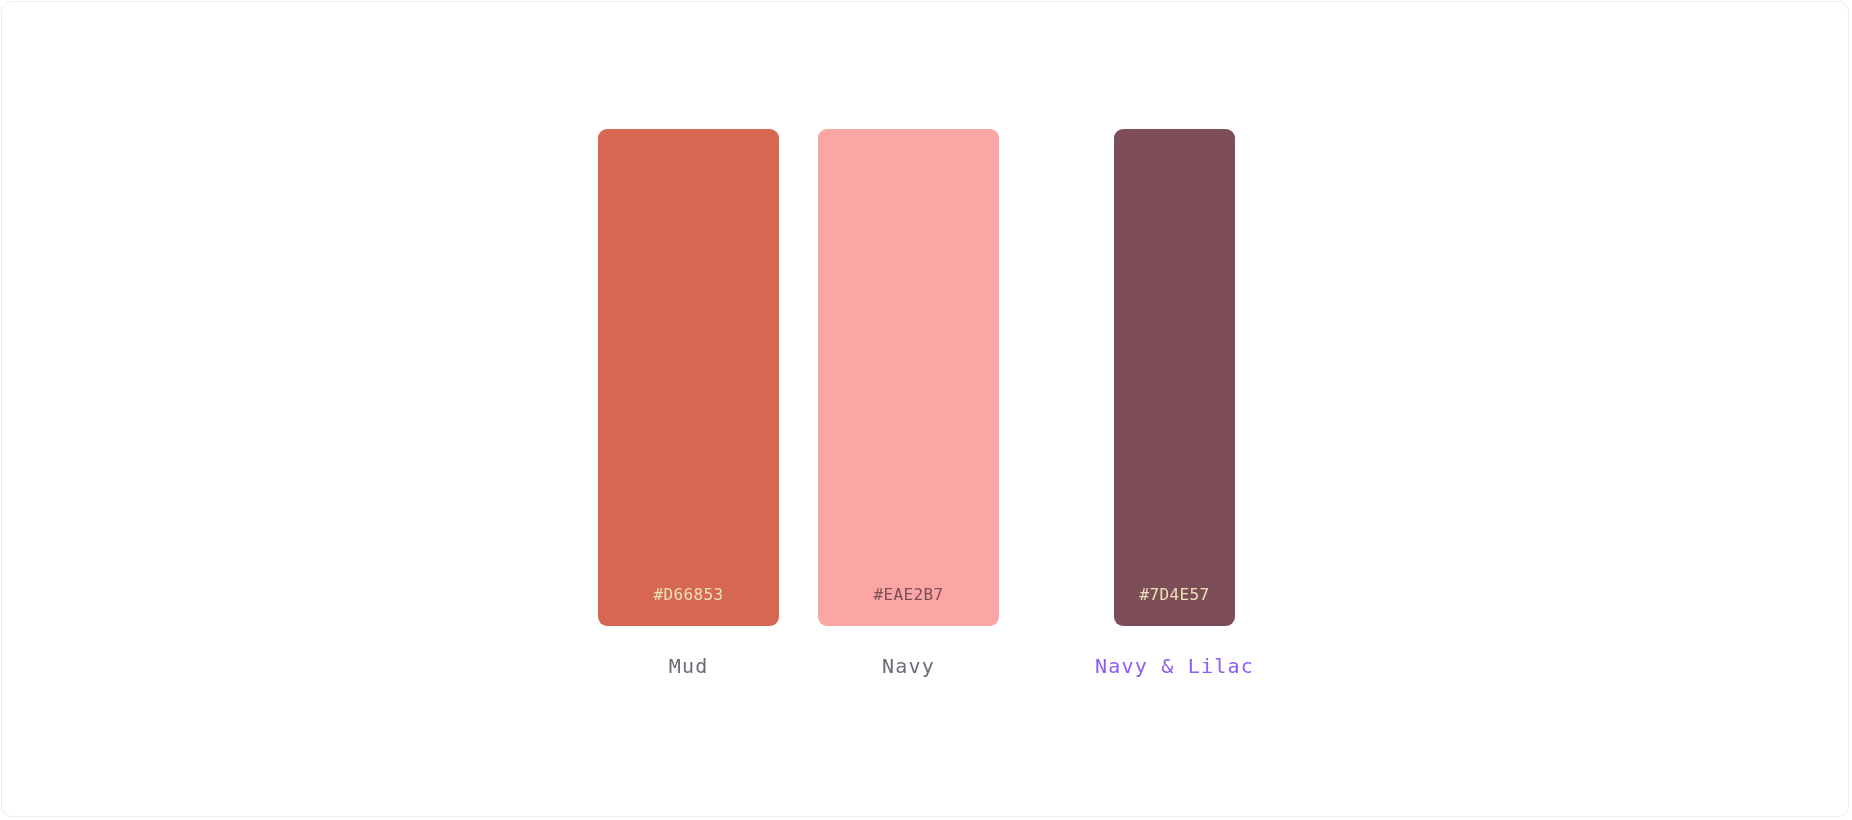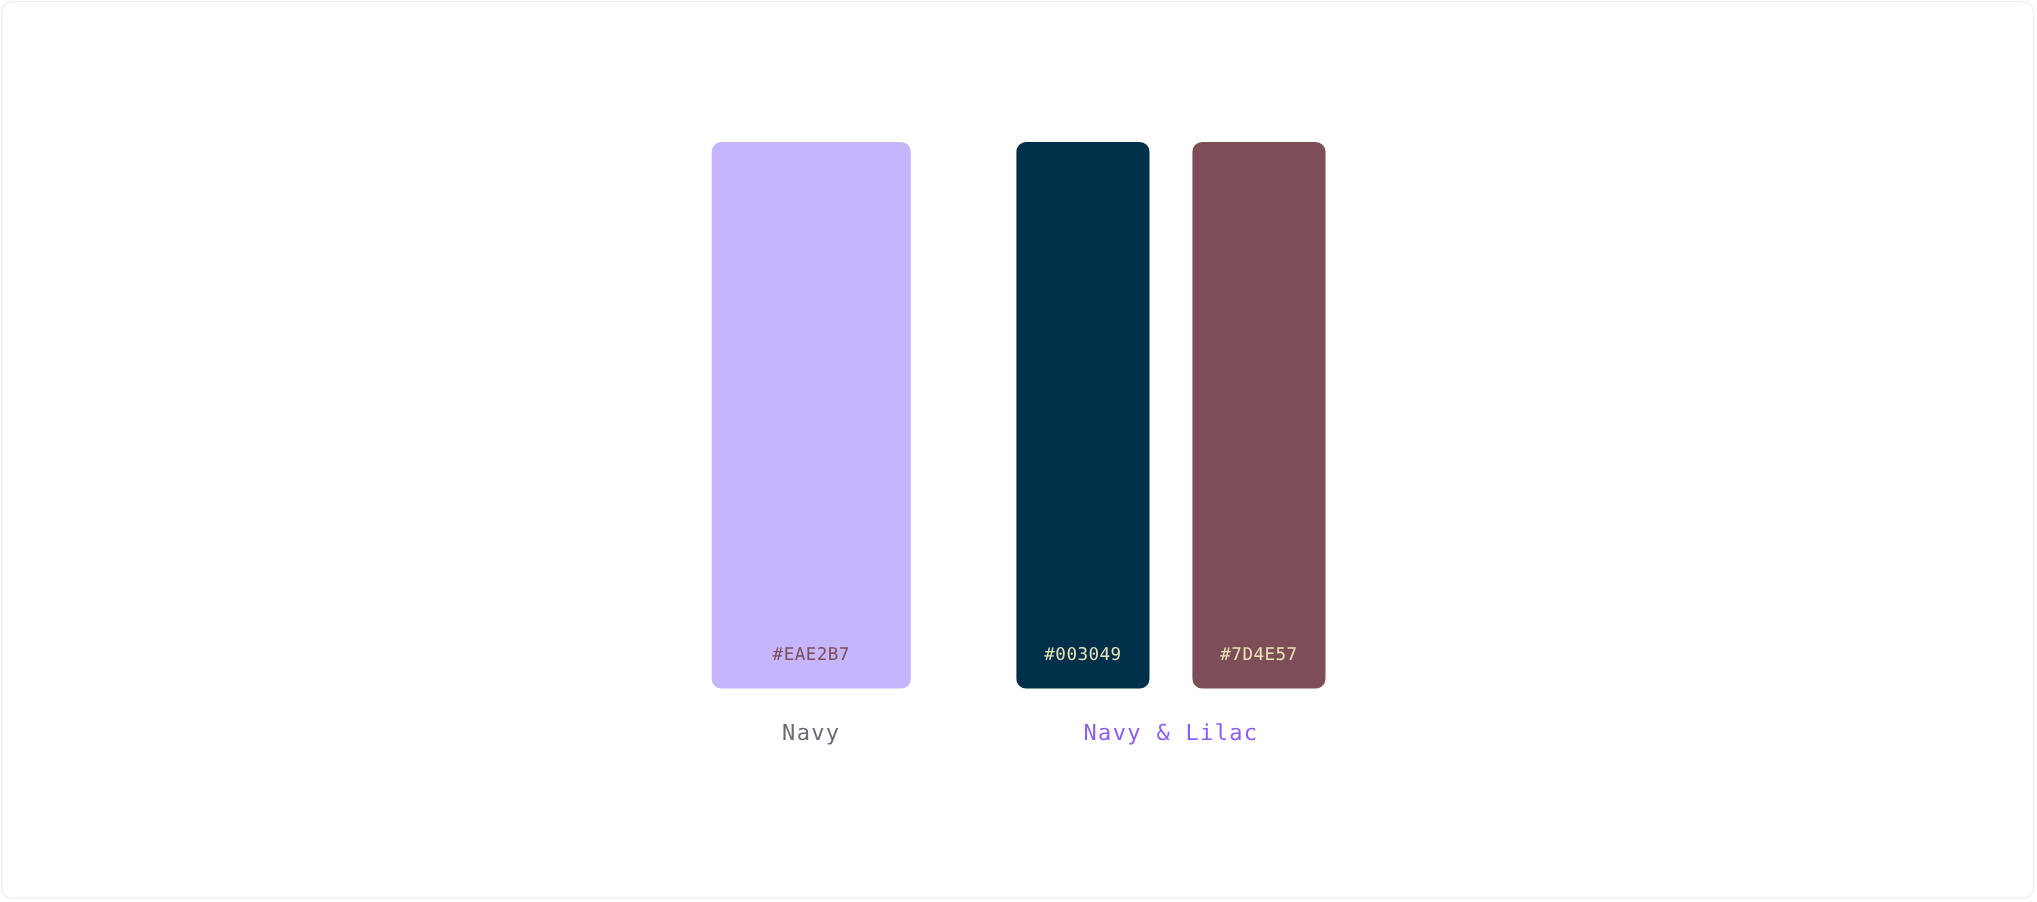--- a/index.html
+++ b/index.html
@@ -99,35 +99,40 @@
   #swatch-navy { margin-right: 39px; }
 </style>
 </head>
 <body style="background: rgb(255, 255, 255);">
 
 <div id="page-frame" style="border-color: rgb(237, 237, 240);"></div>
 
 <div id="palette">
   <div class="palette-inner">
 
+    <div class="swatch-group" id="group-mud">
+      <div class="swatch-row">
+        <div class="swatch wide" id="swatch-mud" style="background:#D66853;">
+          <span class="swatch-hex" style="color:#EAE2B7;">#D66853</span>
+        </div>
+      </div>
+      <div class="group-caption" style="color: rgb(107, 107, 118);">Mud</div>
+    </div>
 
     <div class="swatch-group" id="group-cream">
       <div class="swatch-row">
-        <div class="swatch wide" id="swatch-cream" style="background:#c4b5fd;">
+        <div class="swatch wide" id="swatch-cream" style="background:#fca5a5;">
           <span class="swatch-hex" style="color:#7D4E57;">#EAE2B7</span>
         </div>
       </div>
       <div class="group-caption" style="color: rgb(107, 107, 118);">Navy</div>
     </div>
 
     <div class="swatch-group" id="group-navy-lilac">
       <div class="swatch-row">
-        <div class="swatch narrow" id="swatch-navy" style="background:#003049;">
-          <span class="swatch-hex" style="color:#EAE2B7;">#003049</span>
-        </div>
         <div class="swatch narrow" id="swatch-lilac" style="background:#7D4E57;">
           <span class="swatch-hex" style="color:#EAE2B7;">#7D4E57</span>
         </div>
       </div>
       <div class="group-caption" style="color: #8b5cf6;">Navy &amp; Lilac</div>
     </div>
 
   </div>
 </div>
 

